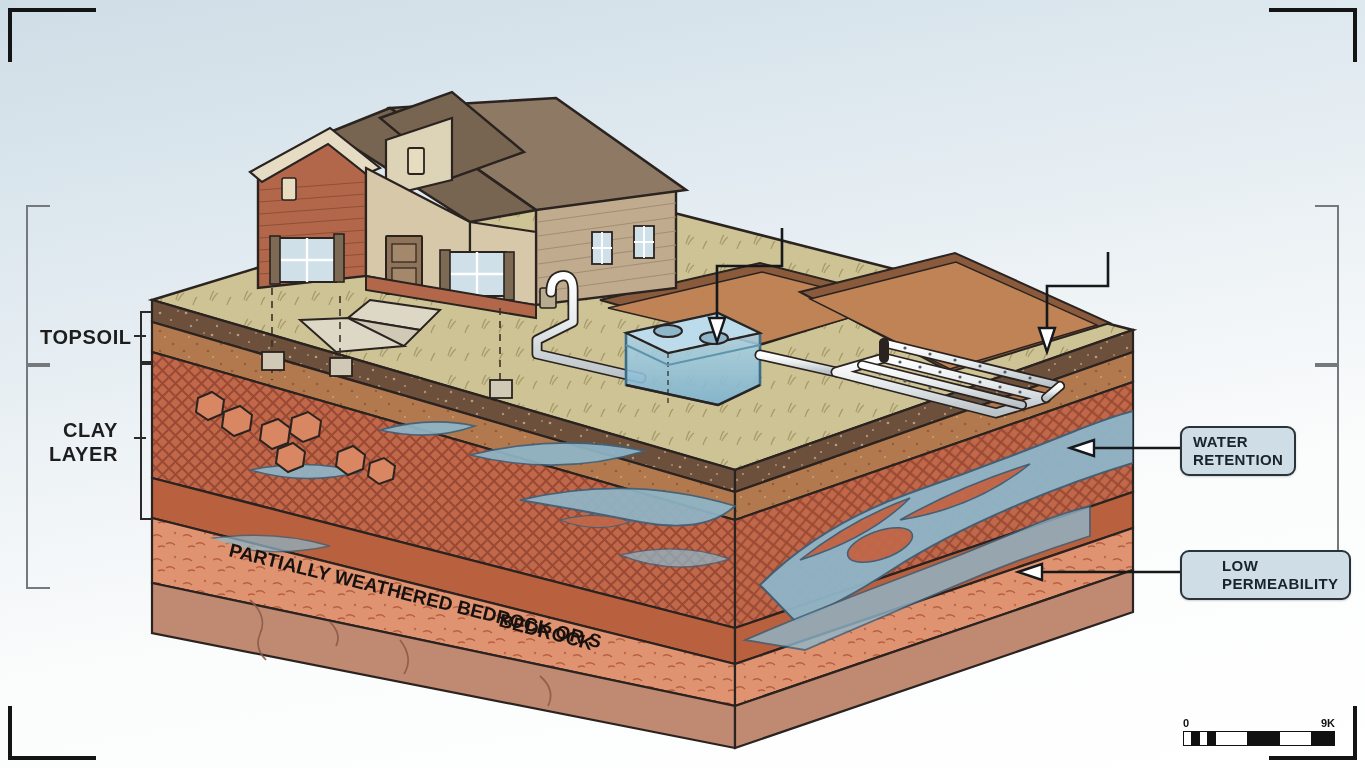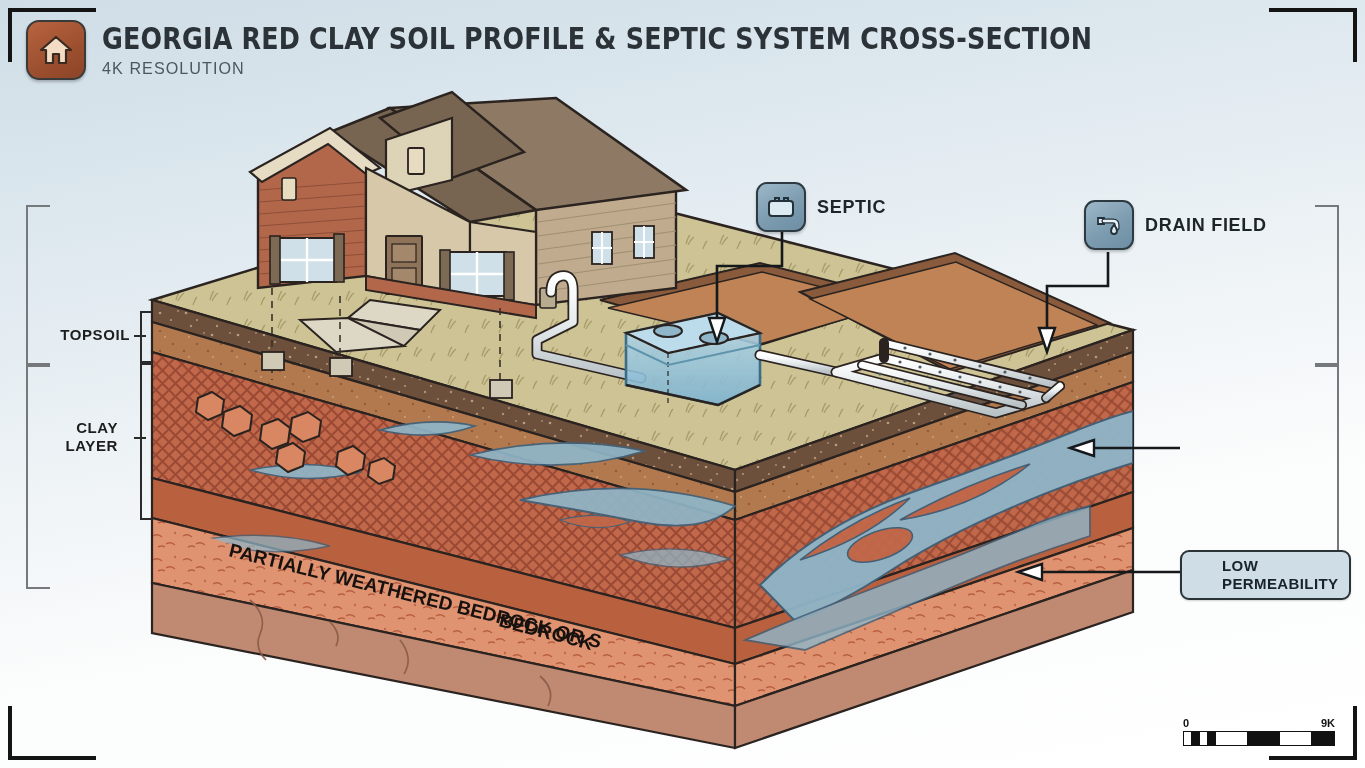--- a/index.html
+++ b/index.html
@@ -26,21 +26,21 @@
     transform:scaleX(.94);transform-origin:left center;white-space:nowrap;}
   #subtitle{font-size:17px;color:#4c585f;letter-spacing:1.1px;margin-top:3px;
     transform:scaleX(.95);transform-origin:left center;}
 
   
   .mbrk{position:absolute;border:2px solid #76797b;border-right:none;}
   .mbrk.r{border:2px solid #76797b;border-left:none;}
 
   
   .lbrk{position:absolute;border:2px solid #2a2a2a;border-right:none;}
-  .lbl{position:absolute;font-size:15px;font-weight:bold;color:#1d1d1d;
+  .lbl{position:absolute;font-size:20px;font-weight:bold;color:#1d1d1d;
     letter-spacing:.6px;text-align:right;line-height:1.18;}
   .tick{position:absolute;height:2px;background:#2a2a2a;}
 
   
   .chip{position:absolute;display:flex;align-items:center;gap:11px;}
   .chipico{width:46px;height:46px;border-radius:11px;flex:0 0 auto;
     background:linear-gradient(150deg,#9cb7c8 0%,#7d9cb0 55%,#6d8ea4 100%);
     border:2px solid #2d3a42;display:flex;align-items:center;justify-content:center;
     box-shadow:0 2px 3px rgba(0,0,0,.22);}
   .chiptxt{font-size:18px;font-weight:bold;color:#1d2529;letter-spacing:.7px;white-space:nowrap;}
@@ -337,63 +337,36 @@
   <div class="frm tl"></div>
   <div class="frm tr"></div>
   <div class="frm bl"></div>
   <div class="frm br"></div>
 
   <div class="mbrk" style="left:26px;top:205px;width:22px;height:158px;"></div>
   <div class="mbrk" style="left:26px;top:363px;width:22px;height:222px;"></div>
   <div class="mbrk r" style="right:26px;top:205px;width:22px;height:158px;"></div>
   <div class="mbrk r" style="right:26px;top:363px;width:22px;height:222px;"></div>
 
-  <div id="hdr">
-    <div id="logo">
-      <svg width="34" height="32" viewBox="0 0 34 32" aria-hidden="true">
-        <path d="M17 3 L32 16 L27 16 L27 29 L20 29 L20 20 L14 20 L14 29 L7 29 L7 16 L2 16 Z" fill="#f4dcc4" stroke="#3a2b22" stroke-width="2.2" stroke-linejoin="round"></path>
-      </svg>
-    </div>
-    <div id="ttlwrap">
-      <div id="title">GEORGIA RED CLAY SOIL PROFILE &amp; SEPTIC SYSTEM CROSS-SECTION</div>
-      <div id="subtitle">4K RESOLUTION</div>
-    </div>
-  </div>
 
   <div class="lbl" style="left:40px;top:326px;width:90px;">TOPSOIL</div>
   <div class="tick" style="left:134px;top:335px;width:12px;"></div>
   <div class="lbrk" style="left:140px;top:311px;width:10px;height:48px;"></div>
 
   <div class="lbl" style="left:28px;top:419px;width:90px;white-space:pre-line;"><span>CLAY
 LAYER</span></div>
   <div class="tick" style="left:134px;top:437px;width:12px;"></div>
   <div class="lbrk" style="left:140px;top:363px;width:10px;height:153px;"></div>
 
-  <div class="chip" style="left:756px;top:182px;">
-    <div class="chipico">
-      <svg width="28" height="22" viewBox="0 0 28 22" aria-hidden="true">
-        <rect x="2" y="5" width="24" height="15" rx="3" fill="#dceaf2" stroke="#22313a" stroke-width="2"></rect>
-        <path d="M8 5 L8 2 L12 2 L12 5 M17 5 L17 2 L21 2 L21 5" fill="none" stroke="#22313a" stroke-width="2"></path>
-      </svg>
-    </div>
-    <div class="chiptxt">SEPTIC</div>
+
+
+  <div class="badge" style="left:1180px;top:426px;">
+    <div>WATER</div>
+    <div>RETENTION</div>
   </div>
-
-  <div class="chip" style="left:1084px;top:200px;">
-    <div class="chipico">
-      <svg width="28" height="28" viewBox="0 0 28 28" aria-hidden="true">
-        <path d="M3 7 L9 7 L9 13 L3 13 Z" fill="#dceaf2" stroke="#22313a" stroke-width="1.8"></path>
-        <path d="M9 10 L18 10 q4 0 4 4 L22 17" fill="none" stroke="#22313a" stroke-width="5" stroke-linecap="round"></path>
-        <path d="M9 10 L18 10 q4 0 4 4 L22 17" fill="none" stroke="#e8f1f6" stroke-width="2.6" stroke-linecap="round"></path>
-        <path d="M16 20 q0 -3 3 -6 q3 3 3 6 a3 3 0 0 1 -6 0 Z" fill="#dceaf2" stroke="#22313a" stroke-width="1.8"></path>
-      </svg>
-    </div>
-    <div class="chiptxt">DRAIN FIELD</div>
-  </div>
-
   <div class="badge" style="left:1180px;top:550px;padding-left:40px;">
     <div>LOW</div>
     <div>PERMEABILITY</div>
   </div>
 
   <div id="scale">
     <div id="scaleticks">
       <span>0</span>
       <span>9K</span>
     </div>

